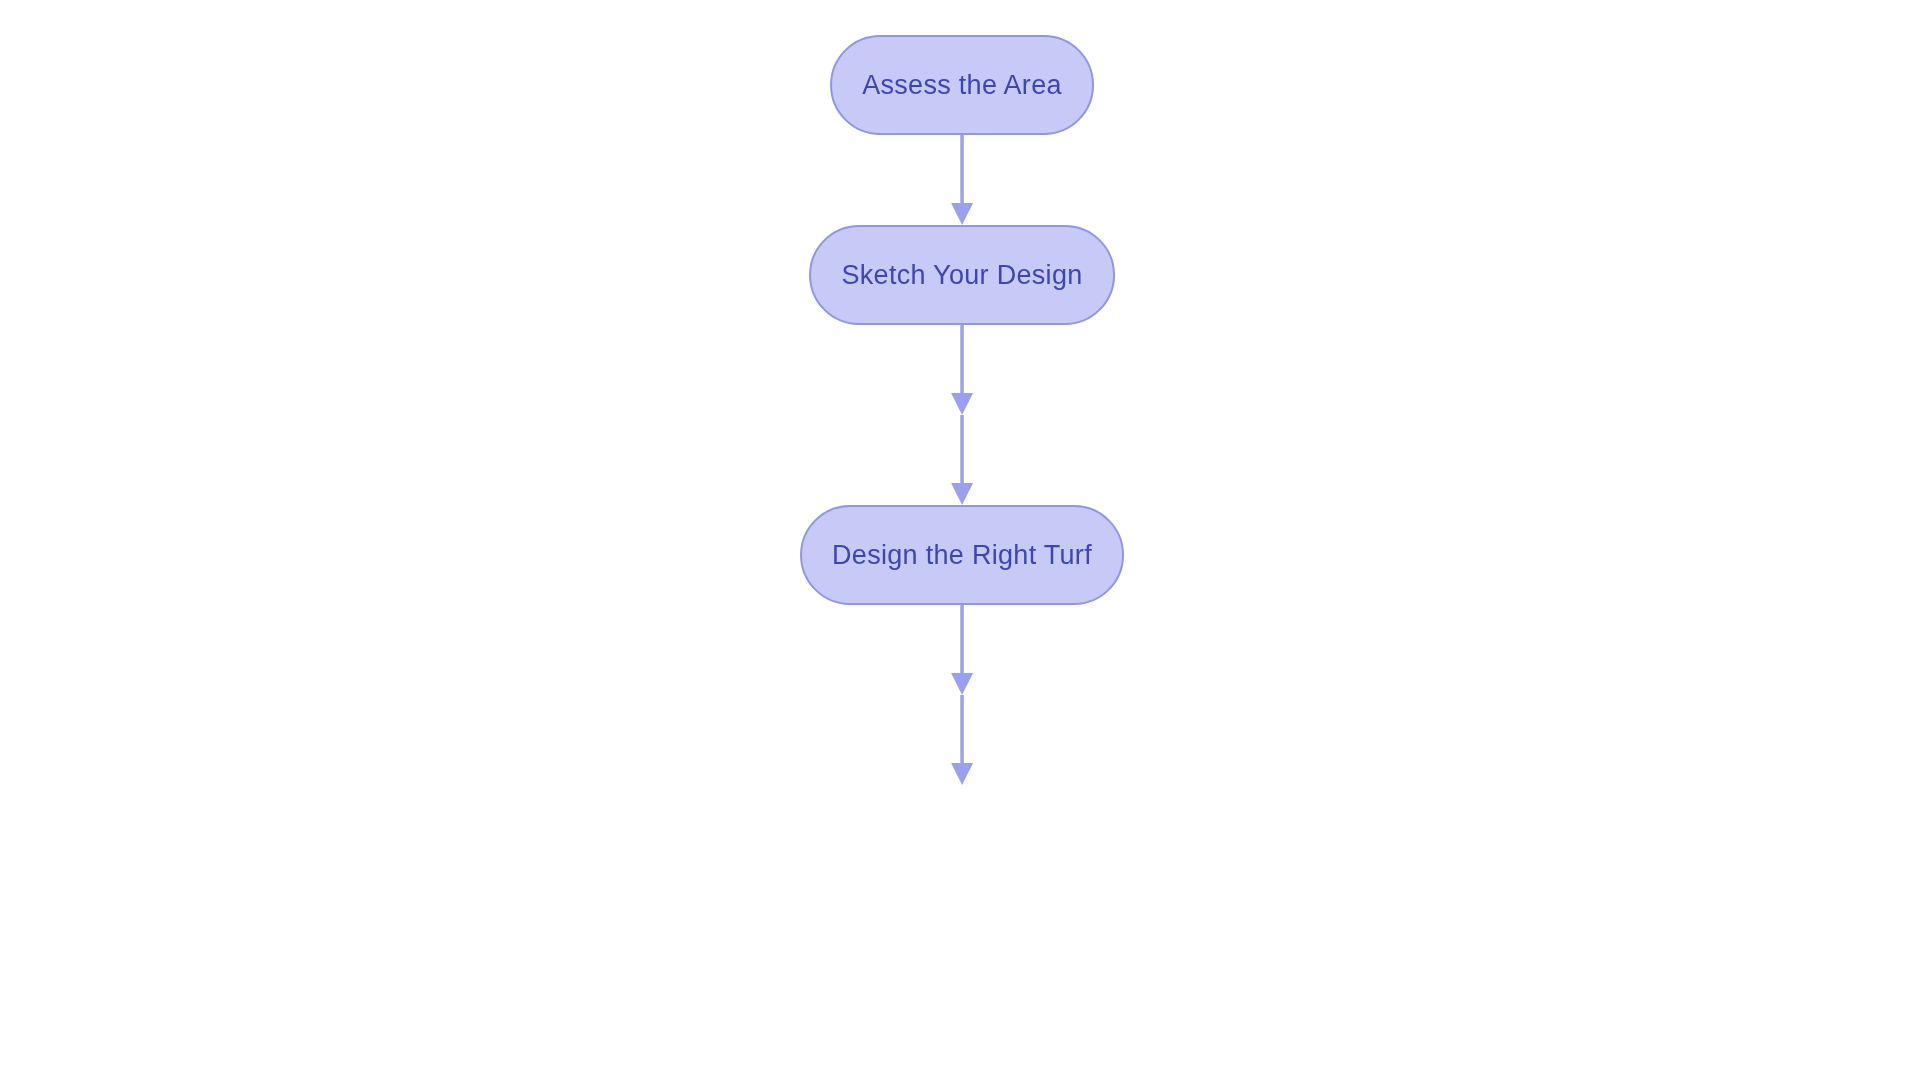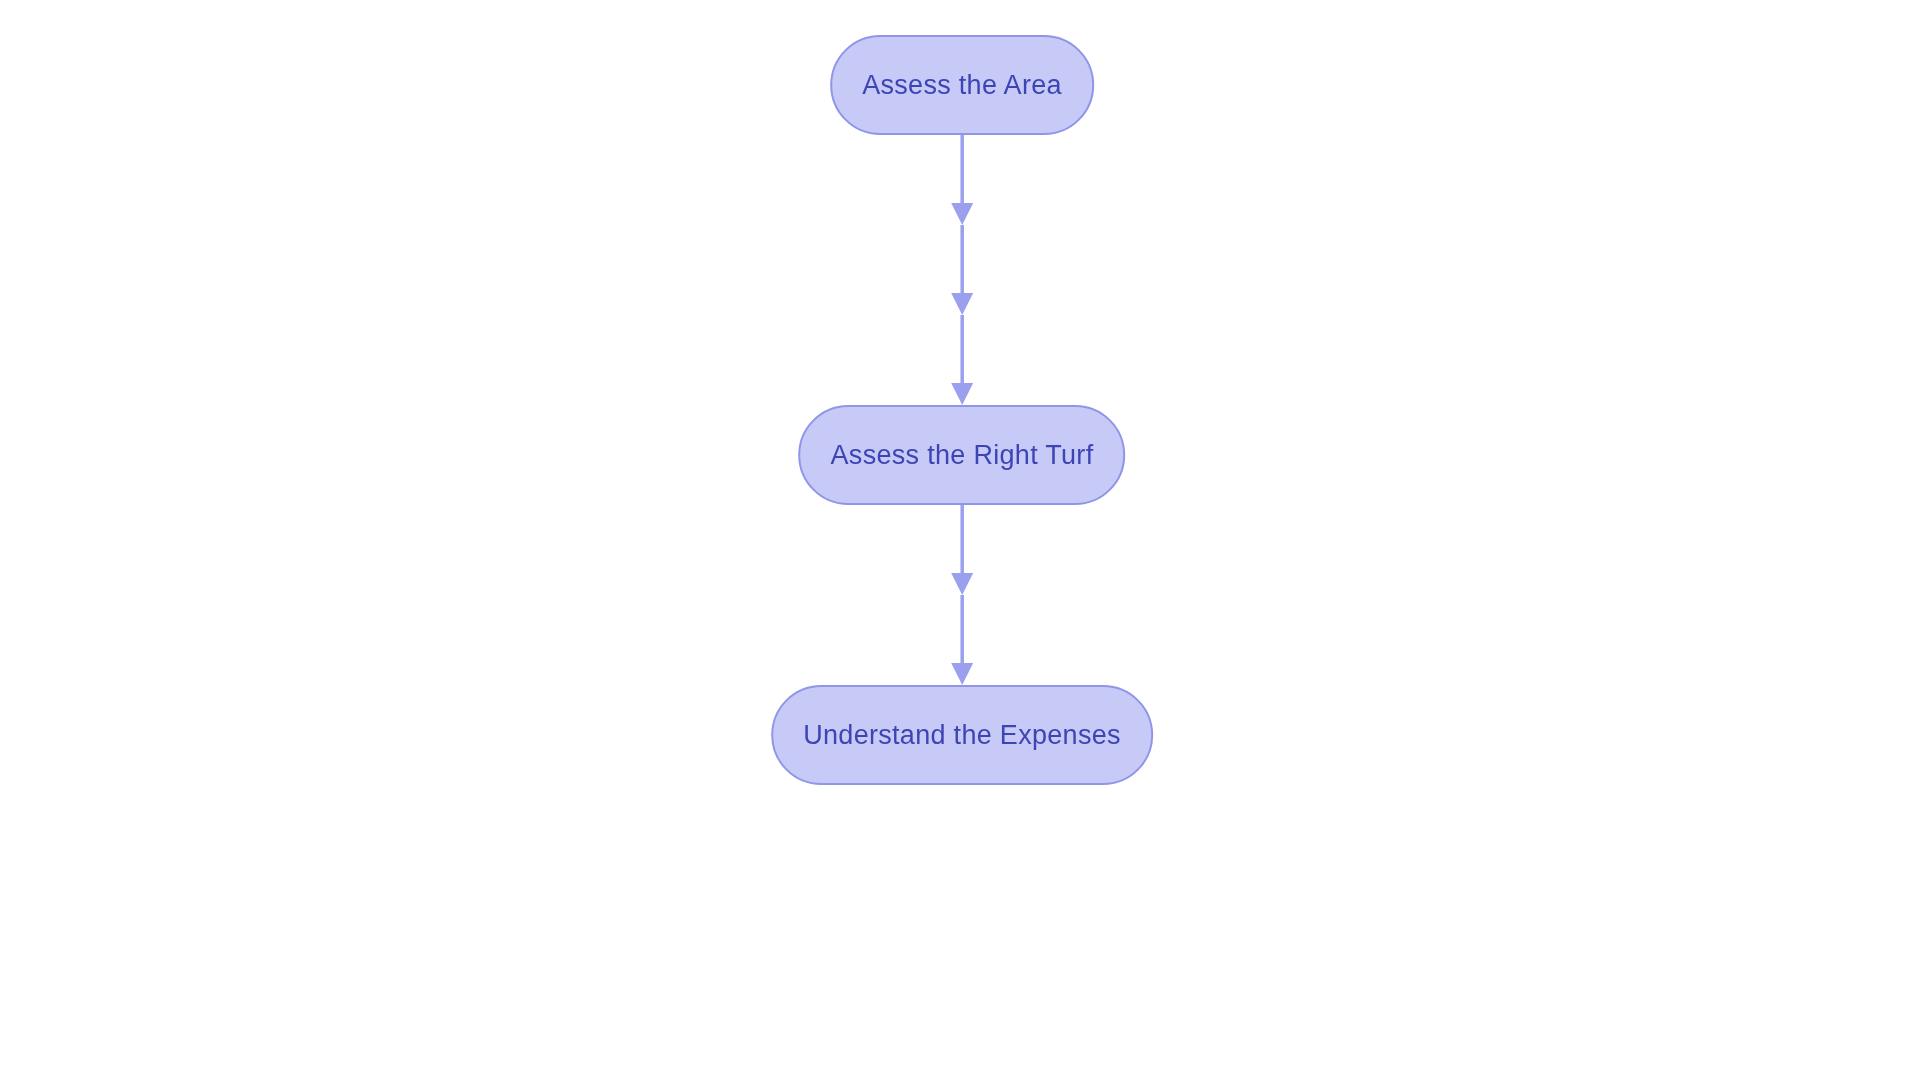--- a/index.html
+++ b/index.html
@@ -67,49 +67,49 @@
 
     <div class="node">Assess the Area</div>
 
     <div class="arrow">
       <svg width="26" height="90" viewBox="0 0 26 90">
         <line x1="13" y1="0" x2="13" y2="70"></line>
         <polygon points="2,68 24,68 13,90"></polygon>
       </svg>
     </div>
 
+    <div class="node">Sketch Your Design</div>
 
     <div class="arrow">
       <svg width="26" height="90" viewBox="0 0 26 90">
         <line x1="13" y1="0" x2="13" y2="70"></line>
         <polygon points="2,68 24,68 13,90"></polygon>
       </svg>
     </div>
 
 
     <div class="arrow">
       <svg width="26" height="90" viewBox="0 0 26 90">
         <line x1="13" y1="0" x2="13" y2="70"></line>
         <polygon points="2,68 24,68 13,90"></polygon>
       </svg>
     </div>
 
-    <div class="node">Assess the Right Turf</div>
+    <div class="node">Design the Right Turf</div>
 
     <div class="arrow">
       <svg width="26" height="90" viewBox="0 0 26 90">
         <line x1="13" y1="0" x2="13" y2="70"></line>
         <polygon points="2,68 24,68 13,90"></polygon>
       </svg>
     </div>
 
 
     <div class="arrow">
       <svg width="26" height="90" viewBox="0 0 26 90">
         <line x1="13" y1="0" x2="13" y2="70"></line>
         <polygon points="2,68 24,68 13,90"></polygon>
       </svg>
     </div>
 
-    <div class="node">Understand the Expenses</div>
 
   </div>
 </div>
 
 </body></html>

